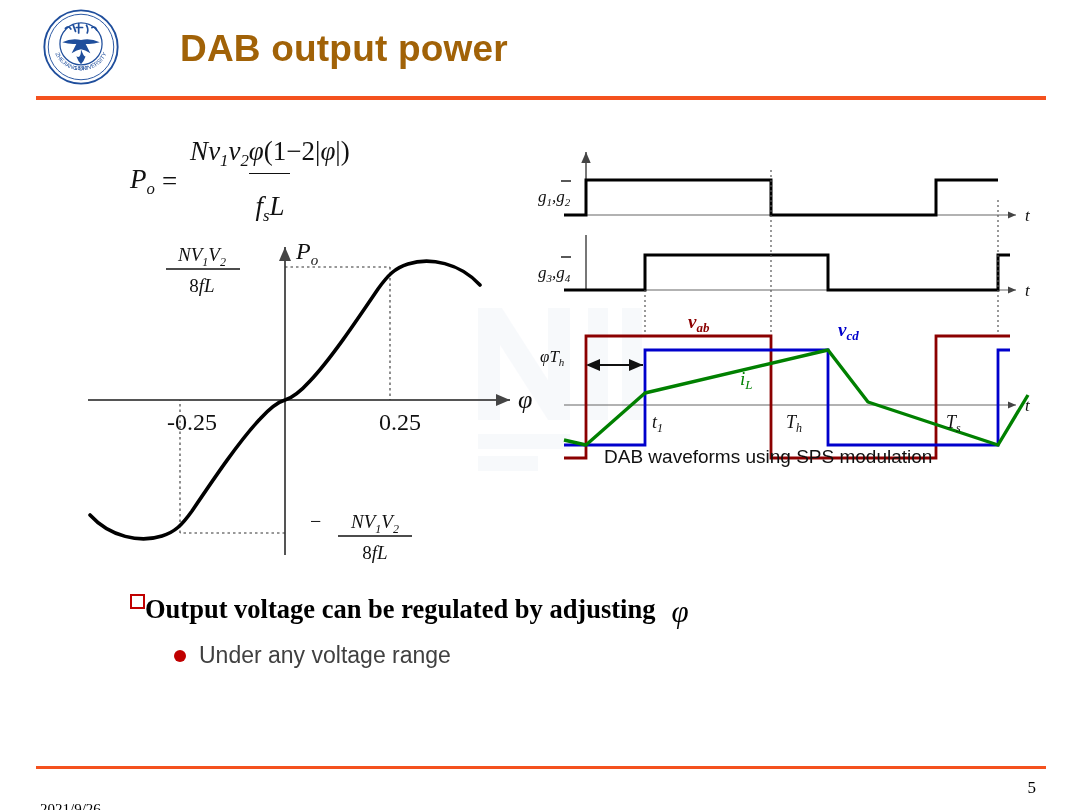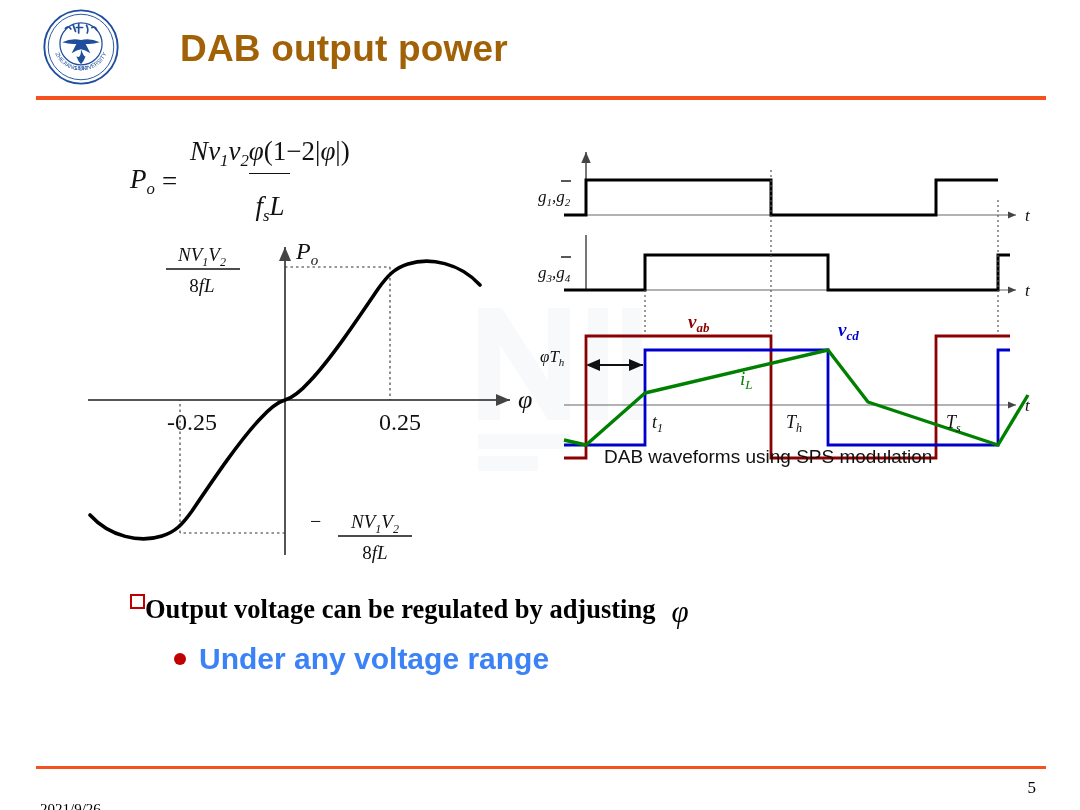--- a/index.html
+++ b/index.html
@@ -47,22 +47,22 @@
   }
 
   
   .bullets{position:absolute;left:130px;top:594px;width:860px;}
   .b1{display:flex;font-family:"Liberation Serif", serif;
       font-weight:bold;font-size:26.5px;color:#000;}
   .sq{width:15px;height:15px;border:2.6px solid #C00000;box-sizing:border-box;flex:0 0 auto;}
   .phi-big{font-size:31px;font-style:italic;font-family:"Liberation Serif", serif;
       margin-left:16px;font-weight:normal;}
   .b2{display:flex;align-items:center;gap:13px;margin:12px 0 0 44px;
-      font-family:"Liberation Sans", sans-serif;font-weight:bold;
-      font-size:30px;color:#3b82f6;}
+      font-family:"Liberation Sans", sans-serif;font-weight:normal;
+      font-size:23px;color:#404040;}
   .dot{width:12px;height:12px;border-radius:50%;background:#C00000;flex:0 0 auto;}
 
   
   .wm{position:absolute;left:470px;top:300px;width:210px;height:190px;
       opacity:.30;pointer-events:none;}
 </style>
 </head>
 <body>
 
 <div class="slide">

